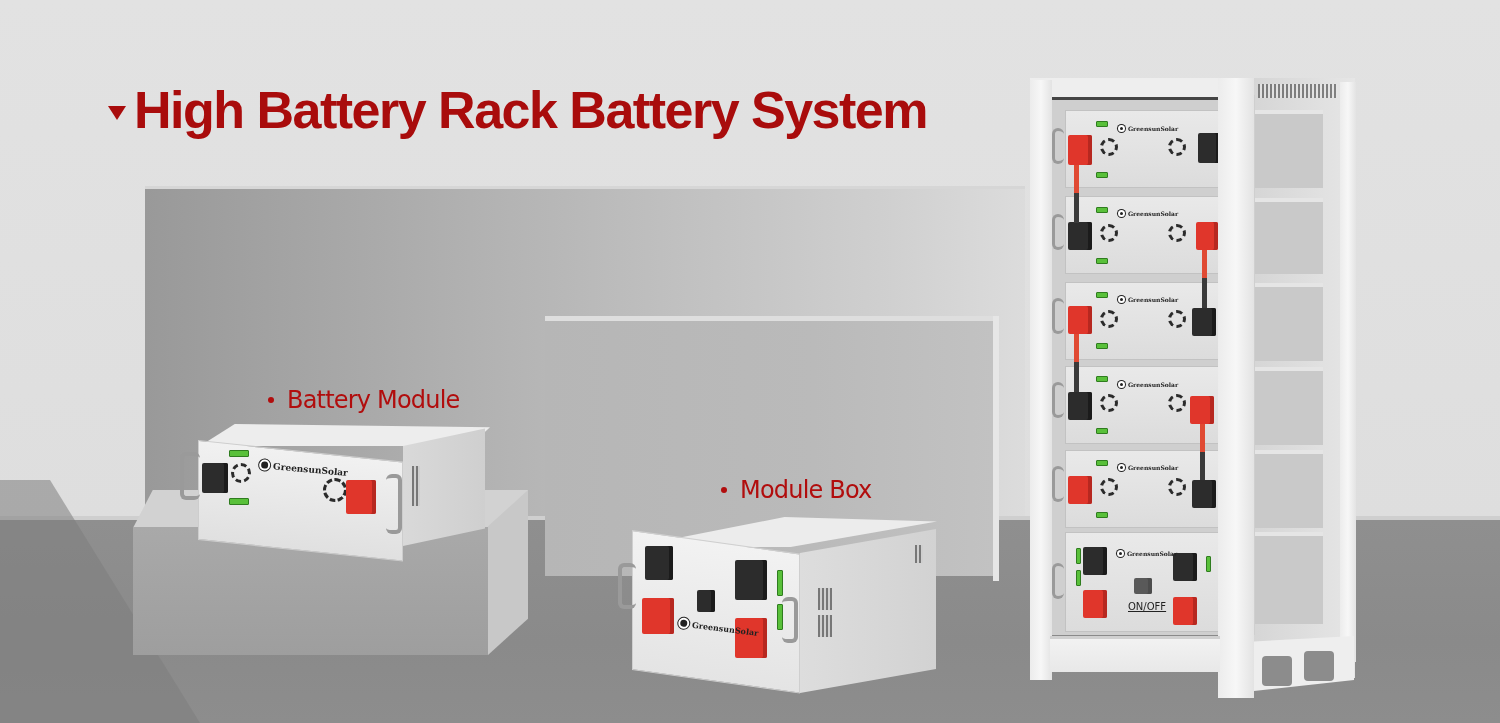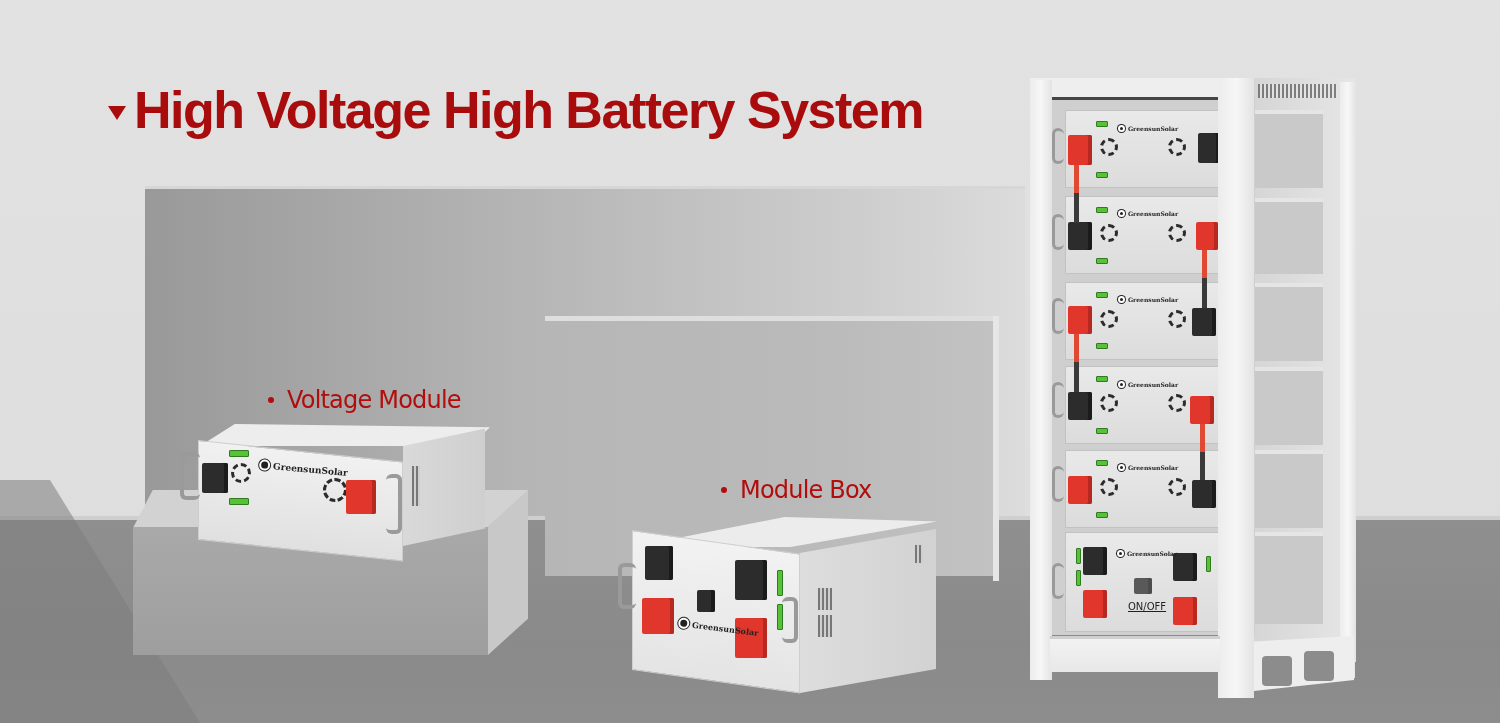--- a/index.html
+++ b/index.html
@@ -73,30 +73,30 @@
 <div class="scene">
   <div class="wall"></div>
   <div class="backdrop-left"></div>
   <div class="floor-edge"></div>
   <div class="floor"></div>
   <div class="left-plane"></div>
   <div class="backdrop-mid"></div>
 
   <div class="title-row">
     <span class="title-arrow"></span>
-    <h1 class="title">High Voltage High Battery System</h1>
+    <h1 class="title">High Battery Rack Battery System</h1>
   </div>
 
   <div class="pedestal-top"></div>
   <div class="pedestal"></div>
   <div class="pedestal-side"></div>
 
   <div class="label" style="left:268px; top:386px;">
     <span class="dot"></span>
-    <span>Voltage Module</span>
+    <span>Battery Module</span>
   </div>
 
   <div class="device" style="left:0;top:0;">
 
     <div style="position:absolute;left:200px;top:424px;width:290px;height:22px;background:#ededed;clip-path:polygon(0 100%,12% 0,100% 15%,93% 100%);"></div>
 
     <div style="position:absolute;left:198px;top:440px;width:205px;height:100px;background:linear-gradient(180deg,#f1f1f1,#e0e0e0);transform:skewY(6deg);transform-origin:left top;border:1px solid #cdcdcd;"></div>
 
     <div style="position:absolute;left:403px;top:446px;width:82px;height:100px;background:linear-gradient(90deg,#d9d9d9,#cfcfcf);transform:skewY(-12deg);transform-origin:left top;"></div>
     <div class="vent" style="left:412px;top:466px;width:8px;height:40px;"></div>

